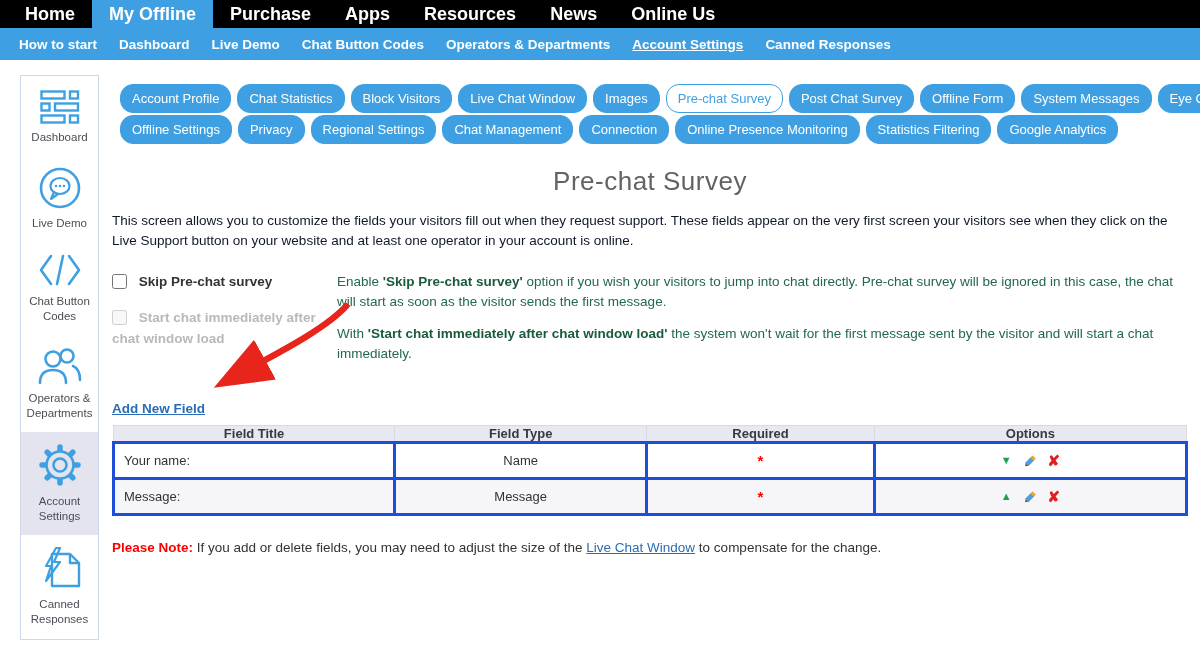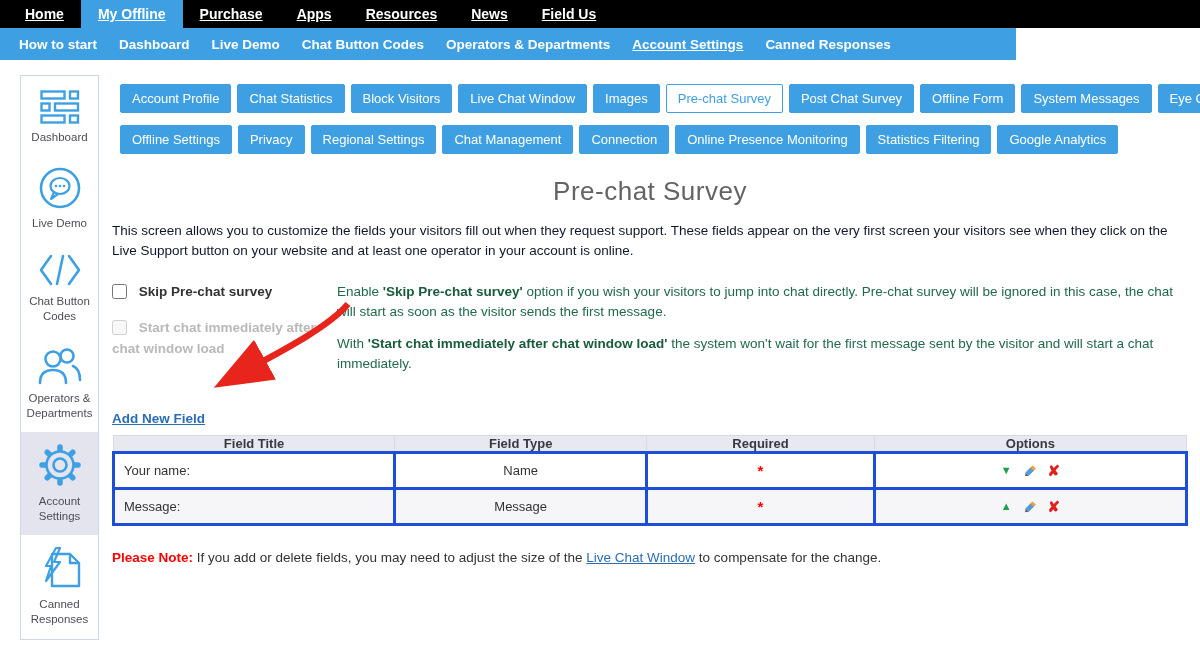--- a/index.html
+++ b/index.html
@@ -5,48 +5,48 @@
   * { box-sizing: border-box; }
   html,body { margin:0; padding:0; }
   body {
     width:1200px; height:662px; position:relative; overflow:hidden;
     background:#fff; font-family:"Liberation Sans", sans-serif;
   }
 
   
   .topnav { position:absolute; top:0; left:0; width:1200px; height:28px;
     background:#000; display:flex; align-items:stretch; padding-left:8px; }
-  .topnav .item { color:#fff; font-weight:bold; font-size:14px;
-    display:flex; align-items:center; padding:0 17px; cursor:pointer;text-decoration:underline; }
+  .topnav .item { color:#fff; font-weight:bold; font-size:18px;
+    display:flex; align-items:center; padding:0 17px; cursor:pointer; }
   .topnav .item.active { background:#3ea0e2; }
 
   
-  .subnav { position:absolute; top:28px; left:0; width:1016px; height:32px;
+  .subnav { position:absolute; top:28px; left:0; width:1200px; height:32px;
     background:#3ea0e2; display:flex; align-items:center; padding-left:8px; }
   .subnav .item { color:#fff; font-weight:bold; font-size:13.5px;
     padding:0 11px; cursor:pointer; white-space:nowrap; }
   .subnav .item.active { text-decoration:underline; }
 
   
   .sidebar { position:absolute; left:20px; top:75px; width:79px; height:565px;
     background:#fff; border:1px solid #c9d8ea; display:flex; flex-direction:column; padding-top:4px; }
   .side-item { display:flex; flex-direction:column; align-items:center;
     padding:10px 2px 11px; cursor:pointer; }
   .side-item.active { background:#e4e4ee; }
   .side-item .label { font-size:11.5px; color:#4d4d57; text-align:center;
     line-height:15px; margin-top:6px; }
   .side-item svg { display:block; }
 
   
   .content { position:absolute; left:112px; top:84px; width:1076px; }
 
   .tabrow { display:flex; gap:6px; margin-left:8px; }
-  .tabrow + .tabrow { margin-top:12px; }
+  .tabrow + .tabrow { margin-top:2px; }
   .tab { background:#3ea0e2; color:#fff; font-size:13px; padding:6px 11px;
-    border:1px solid #3ea0e2; border-radius:2px; white-space:nowrap; cursor:pointer; }
+    border:1px solid #3ea0e2; border-radius:13px; white-space:nowrap; cursor:pointer; }
   .tab.active { background:#fff; color:#3ea0e2; }
 
   .title { font-size:26px; font-weight:300; color:#636363; text-align:center;
     margin:22px 0 0; letter-spacing:.5px; }
 
   .intro { font-size:13.5px; color:#0f172a; line-height:1.45; margin-top:14px; }
 
   .opts { display:flex; margin-top:22px; }
   .opts-left { width:215px; flex:none; }
   .cbx-label { font-weight:bold; font-size:13.5px; color:#333; line-height:1.5;
@@ -83,21 +83,21 @@
 </head>
 <body>
 
 <div class="topnav">
   <div class="item">Home</div>
   <div class="item active">My Offline</div>
   <div class="item">Purchase</div>
   <div class="item">Apps</div>
   <div class="item">Resources</div>
   <div class="item">News</div>
-  <div class="item">Field Us</div>
+  <div class="item">Online Us</div>
 </div>
 
 <div class="subnav">
   <div class="item">How to start</div>
   <div class="item">Dashboard</div>
   <div class="item">Live Demo</div>
   <div class="item">Chat Button Codes</div>
   <div class="item">Operators &amp; Departments</div>
   <div class="item active">Account Settings</div>
   <div class="item">Canned Responses</div>

